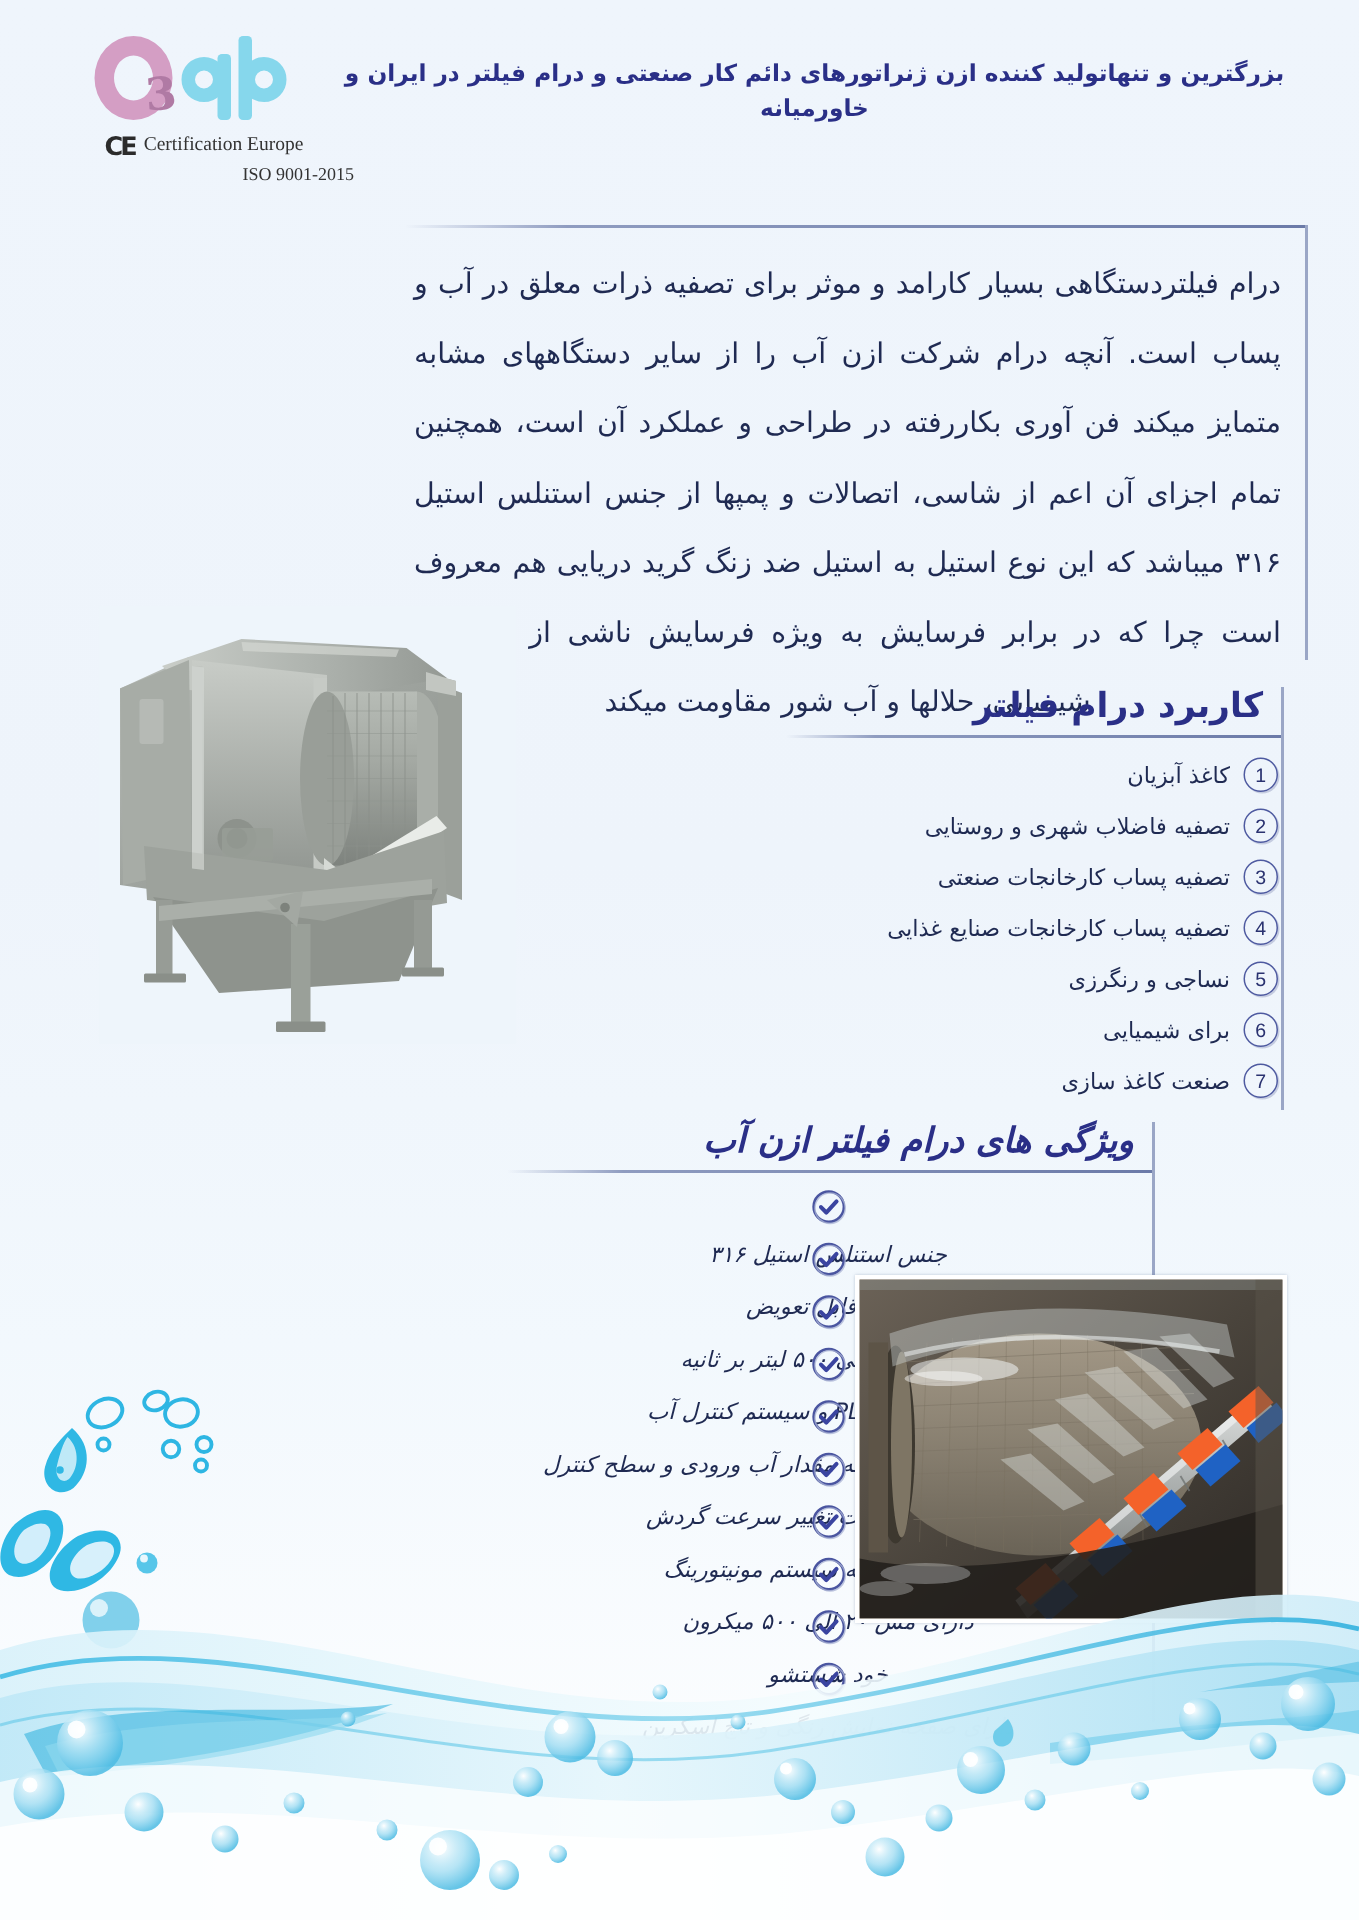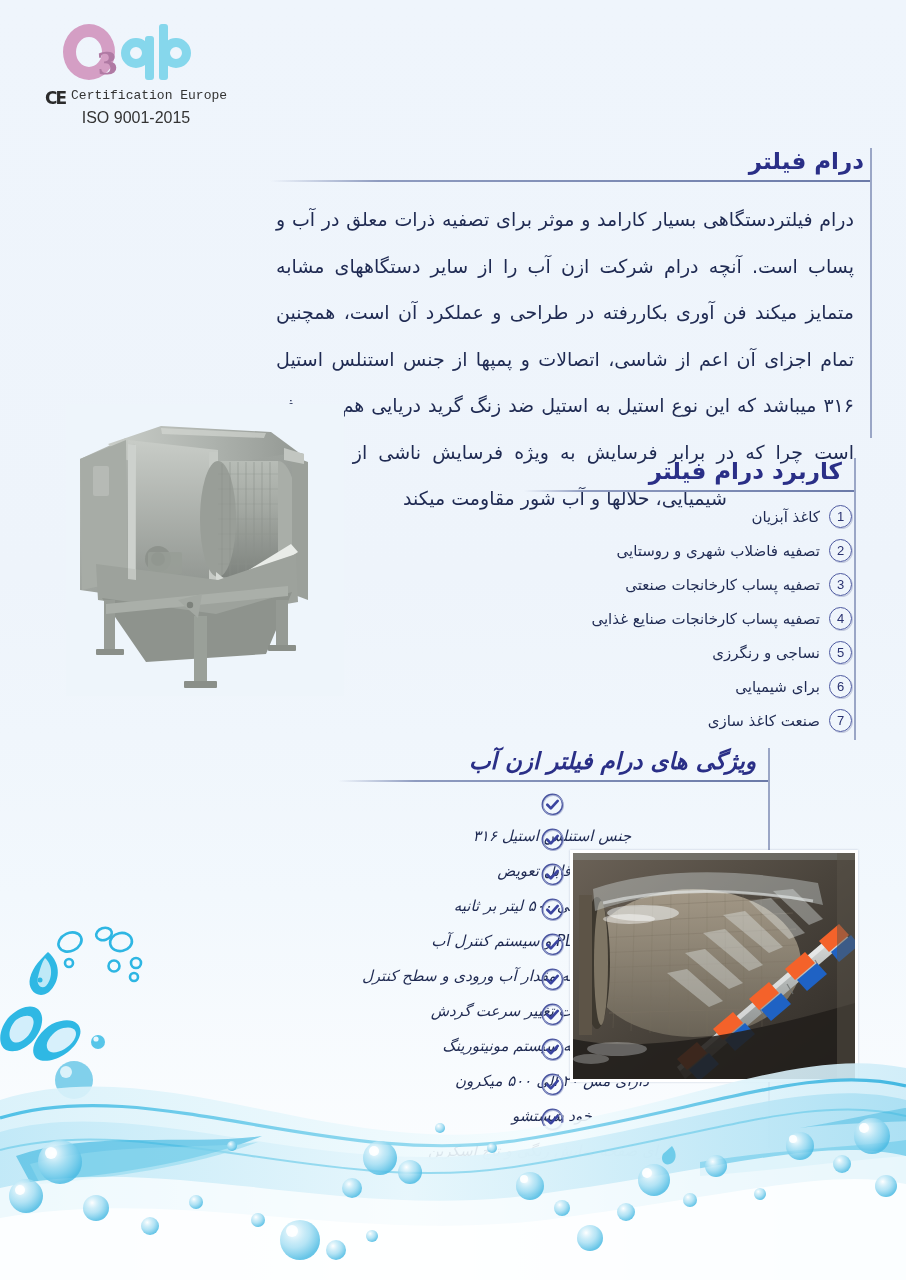--- a/index.html
+++ b/index.html
@@ -101,31 +101,31 @@
     direction: ltr;
   }
   .ce-mark {
     font-family: "DejaVu Sans", sans-serif;
     font-size: 17px;
     font-weight: bold;
     color: #2b2b2b;
     letter-spacing: -2px;
   }
   .ce-text {
-    font-family: Liberation Mono, monospace;
+    font-family: Liberation Serif, serif;
     font-size: 13px;
     color: #333;
     direction: ltr;
   }
   .iso-text {
-    font-family: Liberation Sans, sans-serif;
-    font-size: 16px;
+    font-family: Liberation Serif, serif;
+    font-size: 12px;
     color: #333;
     direction: ltr;
-    text-align: center;
+    text-align: right;
     margin-top: 1px;
   }
 
   .header-tagline {
     position: absolute;
     left: 200px;
     right: 20px;
     top: 38px;
     text-align: center;
     font-size: 15.5px;
@@ -307,27 +307,25 @@
         <div class="logo-b"></div>
         <div class="logo-b-stem"></div>
       </div>
       <div class="ce-row">
         <span class="ce-mark">CE</span>
         <span class="ce-text">Certification Europe</span>
       </div>
       <div class="iso-text">ISO 9001-2015</div>
     </div>
 
+    <div class="header-tagline">بزرگترین و تنهاتولید کننده ازن ژنراتورهای دائم  کار صنعتی و درام فیلتر در ایران و خاورمیانه</div>
   </div>
 
   <div class="sec-intro">
     <div class="section-head">
-      <div style="text-align:right;">
-        <span class="title">درام فیلتر</span>
-      </div>
       <div class="section-rule"></div>
       <div class="vrule" style="right:-2px; top:0; height:290px;"></div>
     </div>
     <div class="intro-body">درام فیلتردستگاهی بسیار کارامد و موثر برای تصفیه ذرات معلق در آب و پساب است. آنچه درام شرکت ازن آب را از سایر دستگاههای مشابه متمایز میکند فن آوری بکاررفته در طراحی و عملکرد آن است، همچنین تمام اجزای آن اعم از شاسی، اتصالات و پمپها از جنس استنلس استیل ۳۱۶ میباشد که این نوع استیل به استیل ضد زنگ گرید دریایی هم معروف است چرا که در برابر فرسایش به ویژه فرسایش ناشی از کلر،مواد شیمیایی، حلالها و آب شور مقاومت میکند</div>
   </div>
 
   <div class="photo-main">
     <svg viewBox="0 0 278 292" width="278" height="292">
       <defs>
         <linearGradient id="steelA" x1="0" y1="0" x2="1" y2="1">

